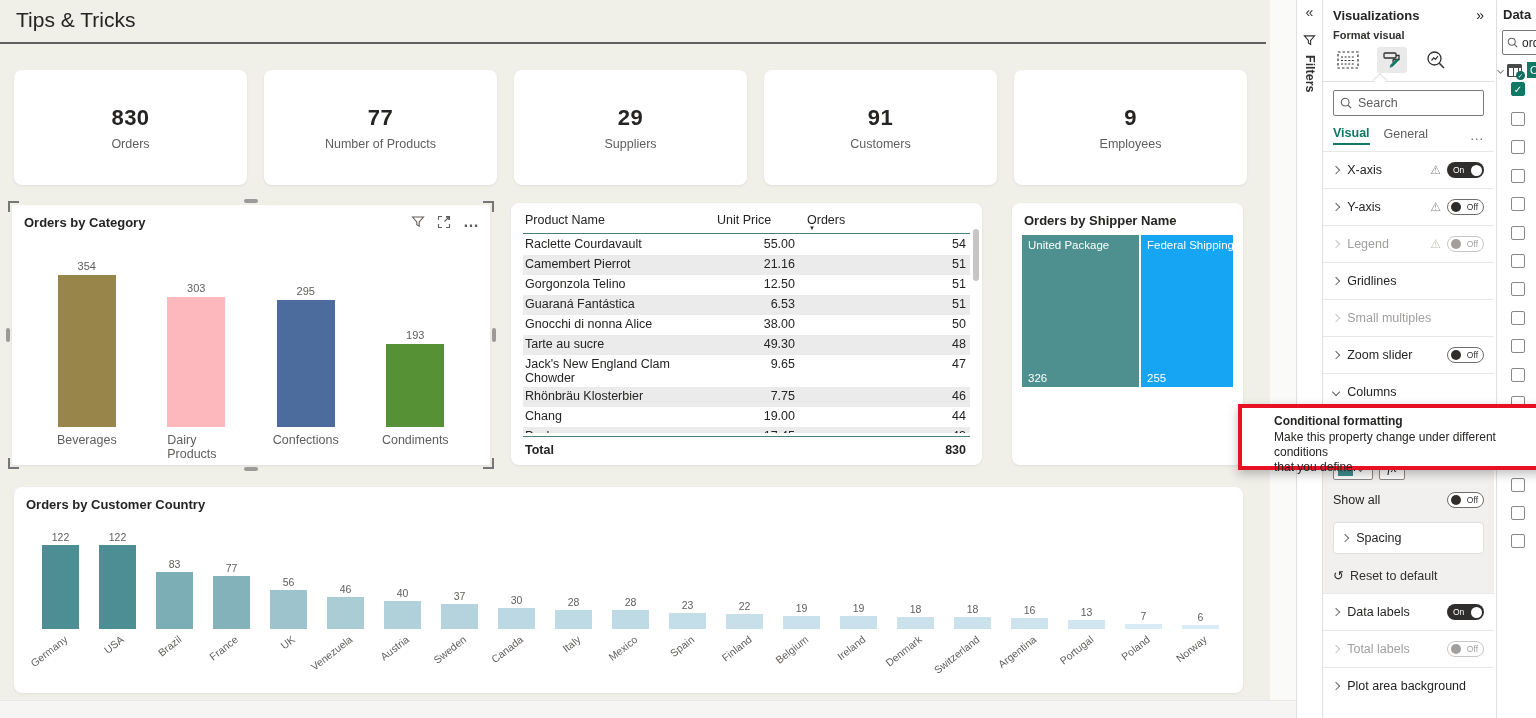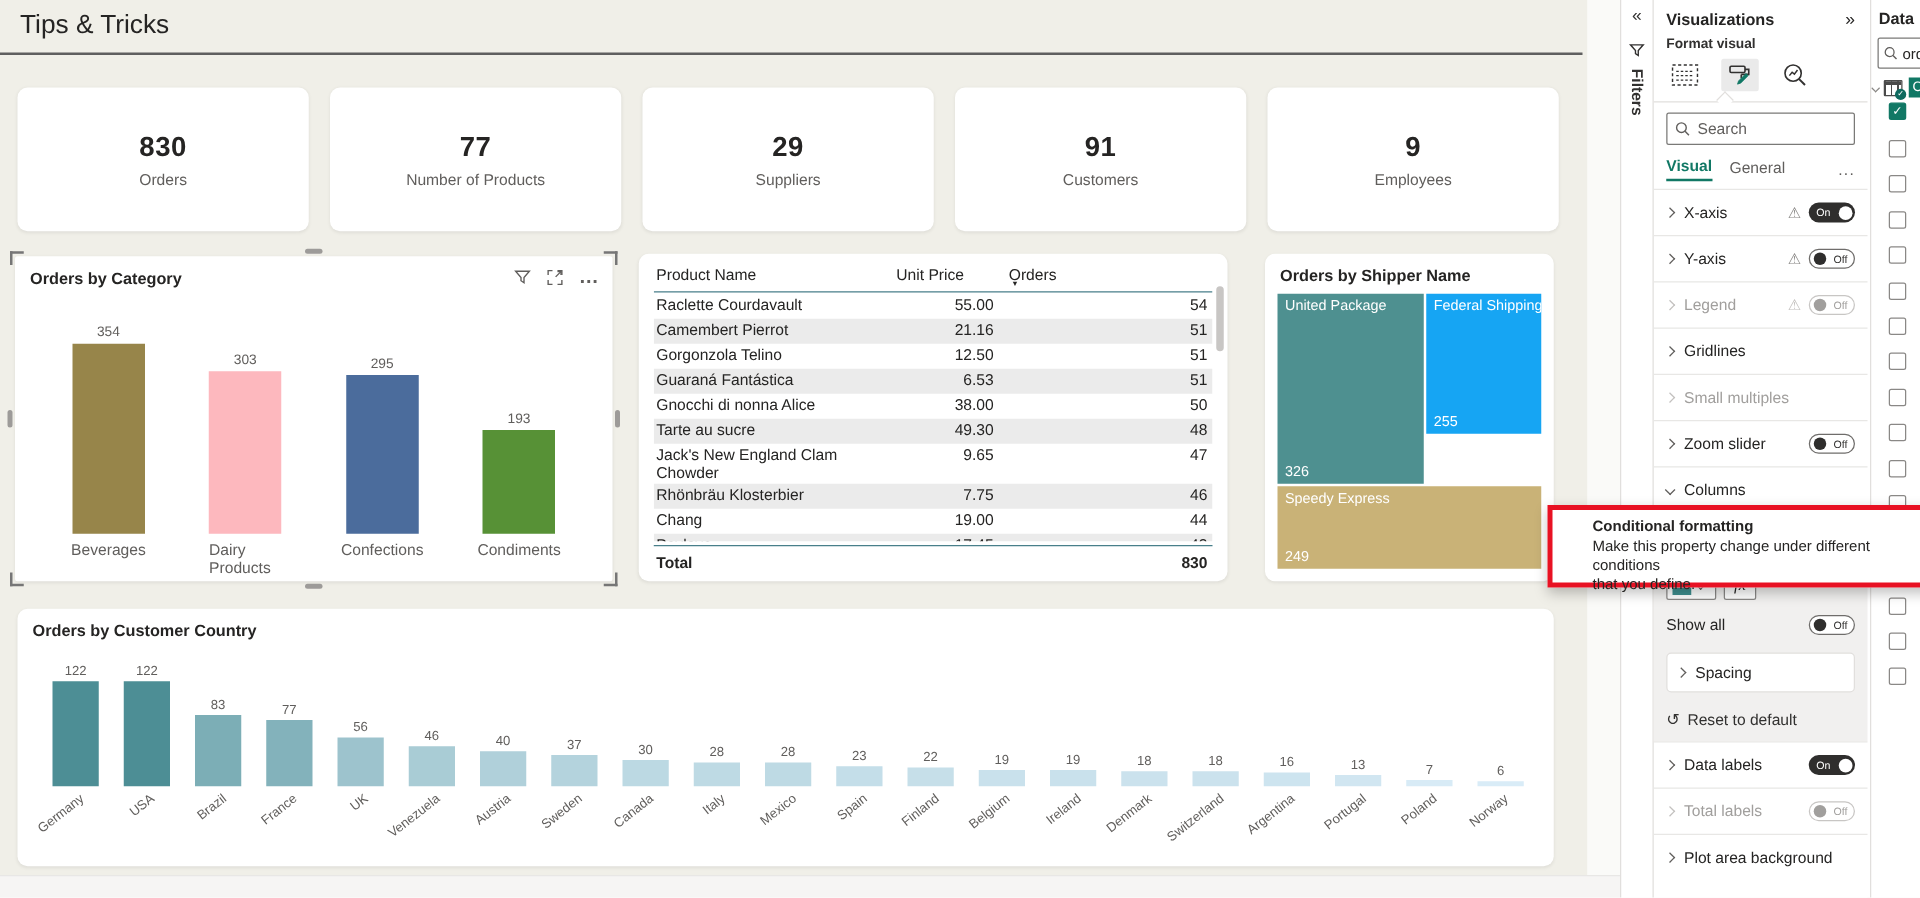--- a/index.html
+++ b/index.html
@@ -283,27 +283,23 @@
     <div id="t-scroll"></div>
   </div>
 
   <div class="card" id="treemap-visual">
     <div class="vtitle">Orders by Shipper Name</div>
     <div id="treemap">
         <div class="tm-block" style="left: 0px; top: 0px; width: 117px; height: 152px; background: rgb(78, 144, 144);">
           <div class="tm-label">United Package</div>
           <div class="tm-value">326</div>
         </div>
-        <div class="tm-block" style="left: 119px; top: 0px; width: 92px; height: 112px; background: rgb(22, 165, 243);">
+        <div class="tm-block" style="left: 119px; top: 0px; width: 92px; height: 152px; background: rgb(22, 165, 243);">
           <div class="tm-label">Federal Shipping</div>
           <div class="tm-value">255</div>
-        </div>
-        <div class="tm-block" style="left: 0px; top: 154px; width: 211px; height: 66px; background: rgb(201, 178, 119);">
-          <div class="tm-label">Speedy Express</div>
-          <div class="tm-value">249</div>
         </div>
       </div>
   </div>
 
   <div class="card" id="country-visual">
     <div class="vtitle">Orders by Customer Country</div>
     <div id="country-bars">
         <div class="cb-col">
           <div class="cb-val">122</div>
           <div style="width: 37px; height: 84px; background: rgb(77, 142, 149);"></div>

